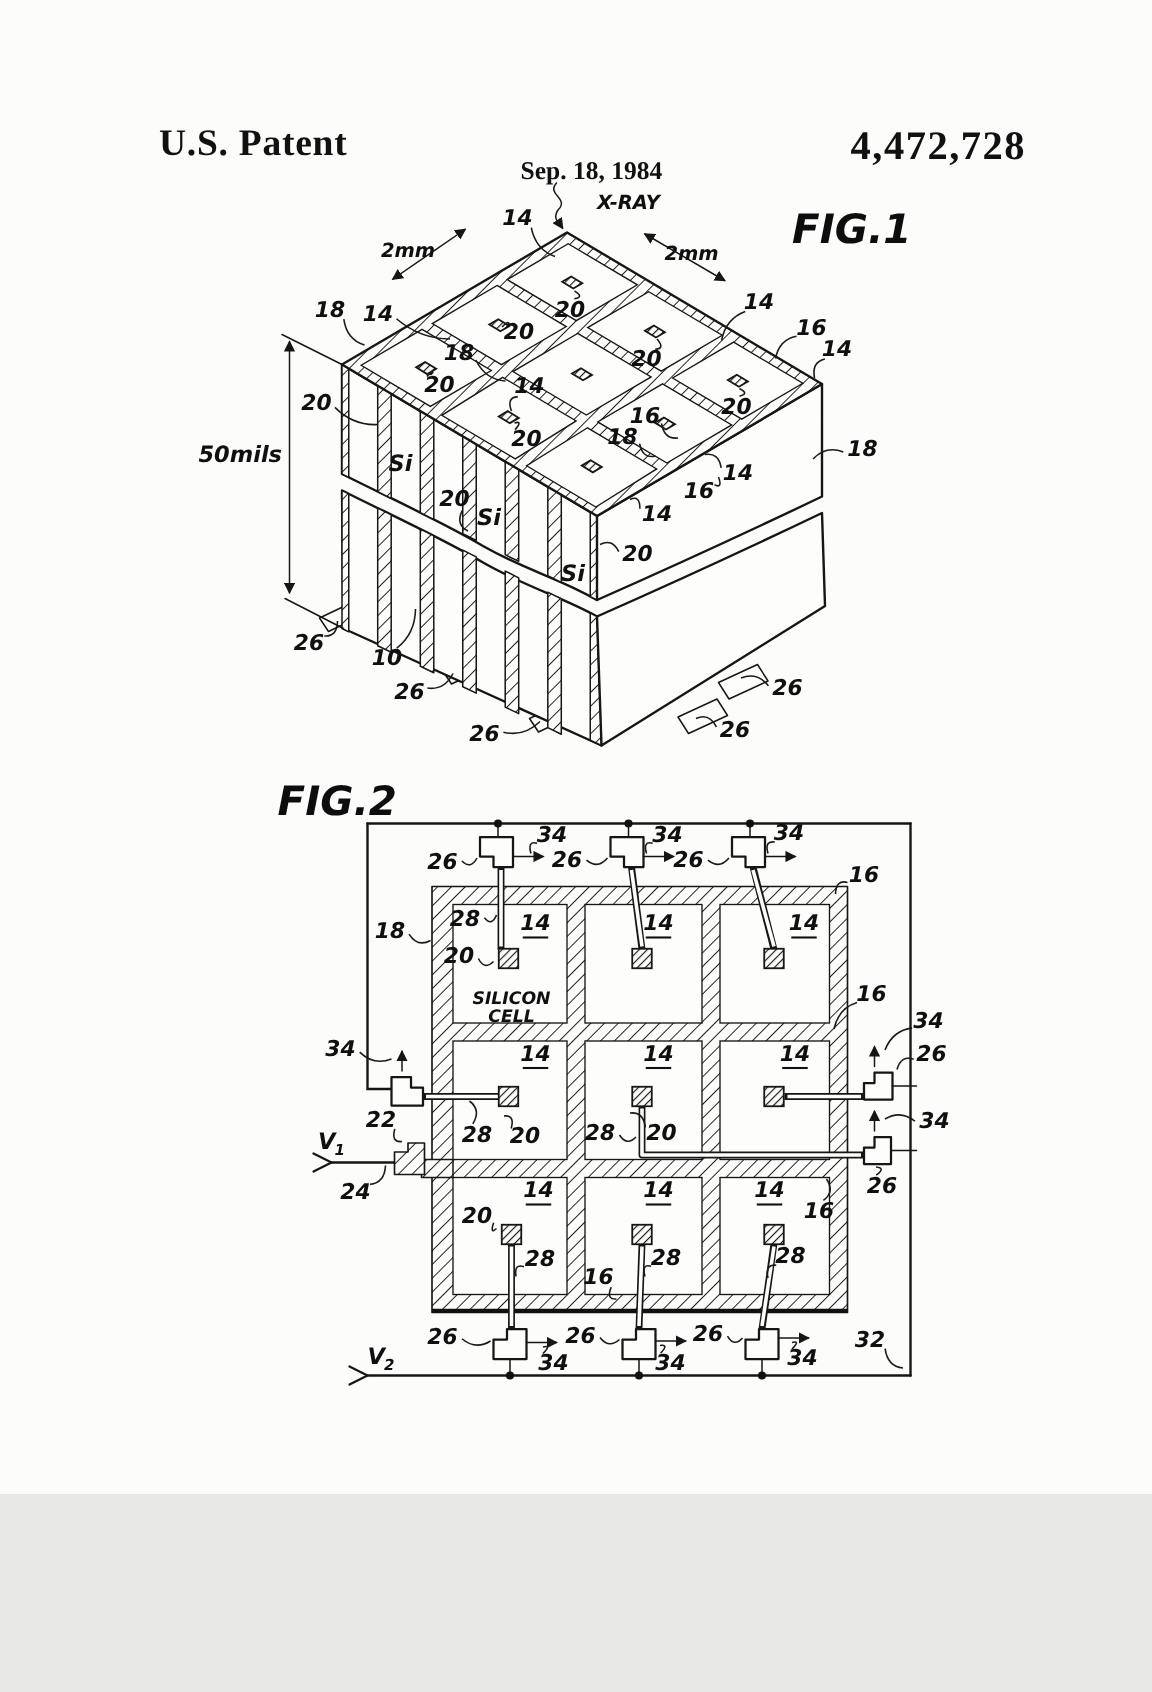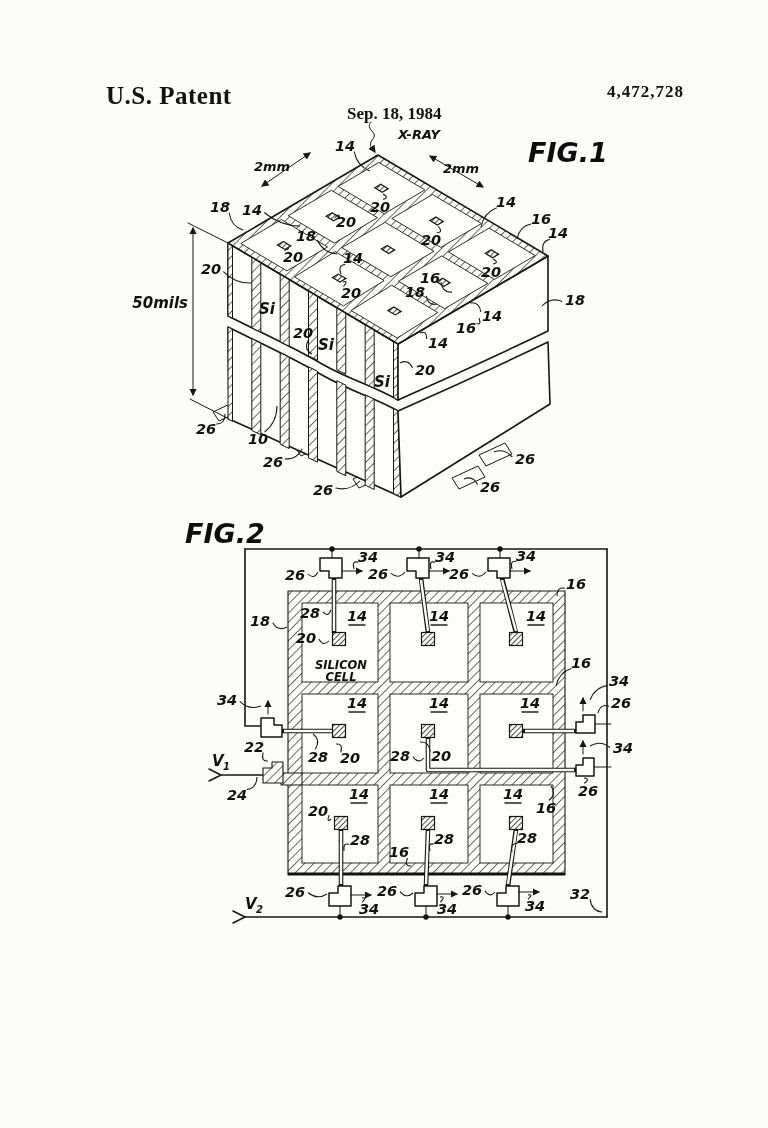--- a/index.html
+++ b/index.html
@@ -1,21 +1,21 @@
 <!DOCTYPE html>
 <html><head>
 <meta charset="utf-8">
 <style>
   html,body{margin:0;padding:0;background:#e8e8e6;}
-  .page{position:relative;width:768px;height:1128px;background:#fcfcfa;margin:0 auto;
+  .page{position:relative;width:768px;height:996px;background:#fcfcfa;margin:0 auto;
         font-family:"Liberation Serif",serif;color:#111;overflow:hidden;}
   .hdr{position:absolute;white-space:nowrap;}
   .hdr-pub{left:106px;top:82px;font-size:25px;font-weight:700;letter-spacing:.5px;}
   .hdr-date{left:347px;top:104px;font-size:17px;font-weight:600;}
-  .hdr-num{right:84px;top:82px;font-size:17px;font-weight:700;letter-spacing:1px;}
+  .hdr-num{right:84px;top:82px;font-size:27px;font-weight:700;letter-spacing:1px;}
   svg.art{position:absolute;left:0;top:0;}
   .ln{stroke:#161616;fill:none;stroke-width:1.5;stroke-linecap:round;stroke-linejoin:round;}
   .thin{stroke-width:1!important;}
   .face{fill:#fdfdfb;stroke:#161616;stroke-width:1.6;stroke-linejoin:round;}
   .hatch{fill:url(#hA);stroke:#161616;stroke-width:1.1;stroke-linejoin:round;}
   .dense{fill:url(#hB);stroke:#161616;stroke-width:1.2;}
   .cell{fill:#fdfdfb;stroke:#161616;stroke-width:.9;}
   .leader{stroke:#1a1a1a;fill:none;stroke-width:1.05;}
   .ref{font:italic 700 14.5px "DejaVu Sans",sans-serif;fill:#101010;text-anchor:middle;}
   .figttl{font:italic 700 27px "DejaVu Sans",sans-serif;fill:#0d0d0d;}

